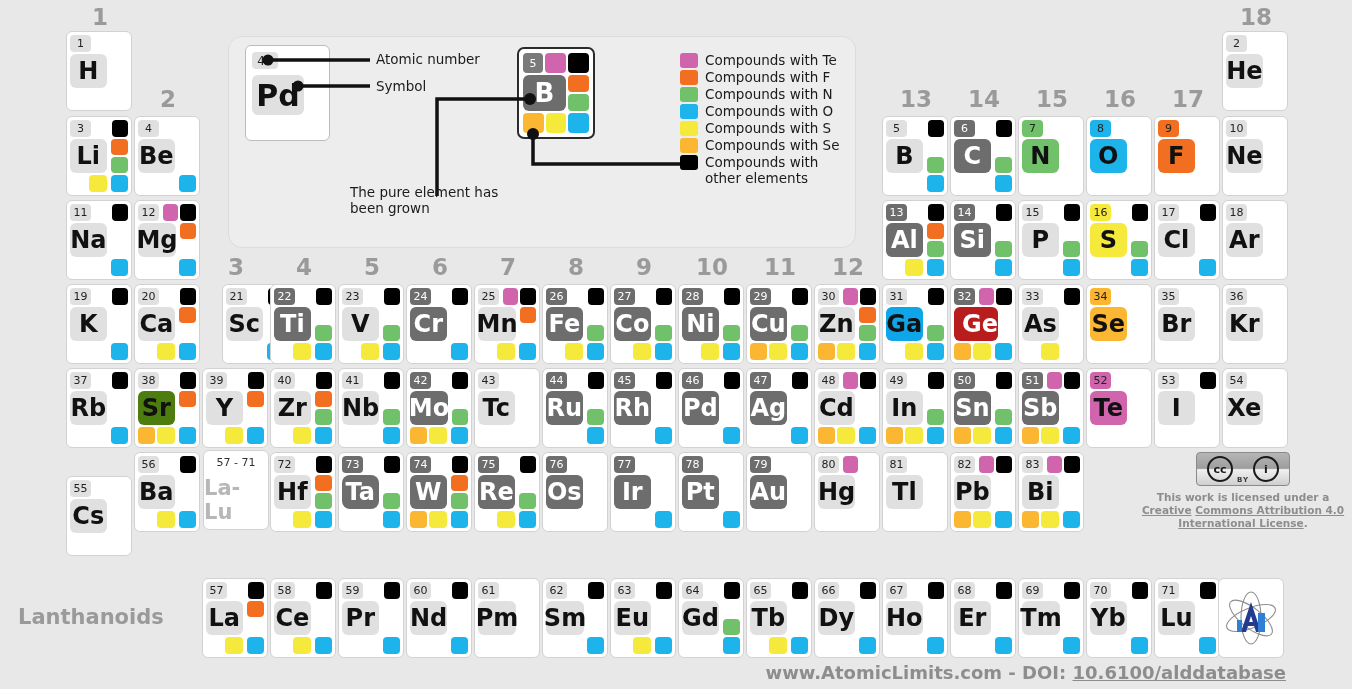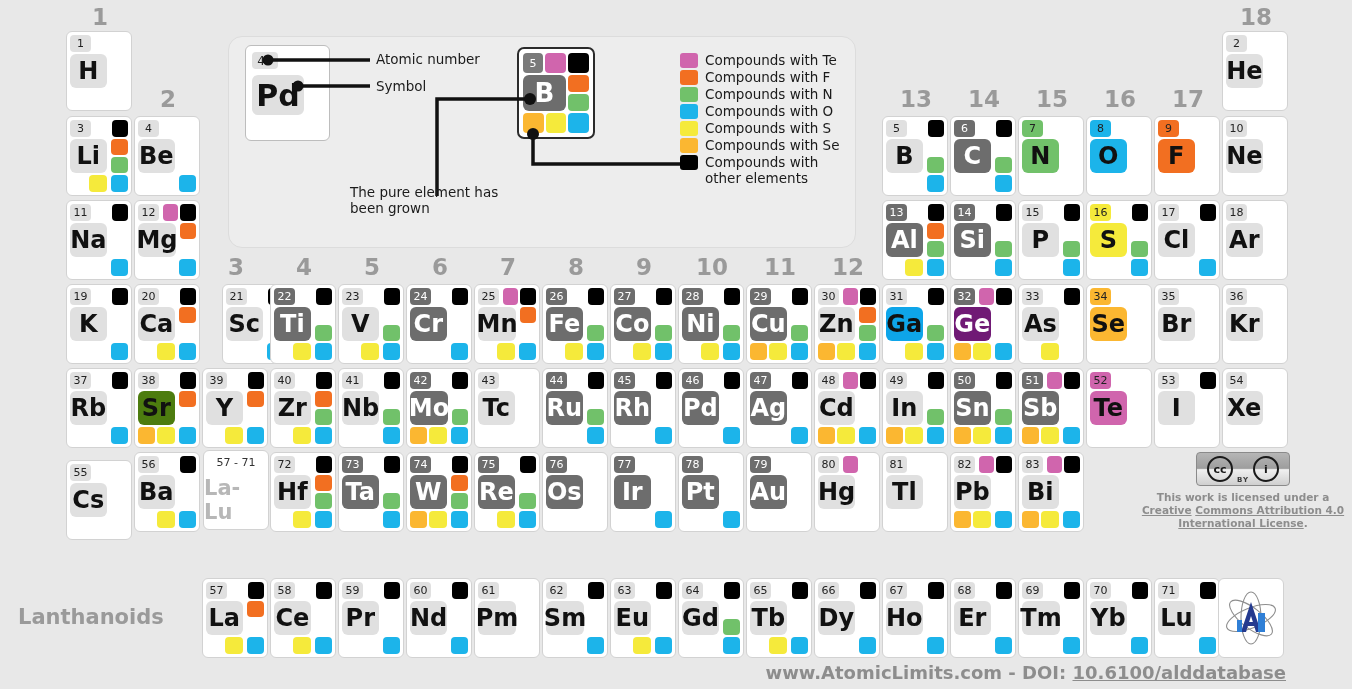--- a/index.html
+++ b/index.html
@@ -970,21 +970,21 @@
       </div>
       <div class="cell dark" style="left: 950px; top: 284px;">
         <div class="cellgrid">
           <div class="r1">
             <div class="numbox" style="background: rgb(109, 109, 109); color: rgb(255, 255, 255);">32</div>
             <div class="spacer"></div>
             <div class="sq" style="background: rgb(208, 101, 173); width: 18px;"></div>
             <div class="sq" style="background: rgb(0, 0, 0); width: 18px;"></div>
           </div>
           <div class="r2">
-            <div class="symbox" style="background: #701a75; color: rgb(255, 255, 255);">Ge</div>
+            <div class="symbox" style="background: #b91c1c; color: rgb(255, 255, 255); padding-left: 8px;">Ge</div>
             <div class="spacer"></div>
             <div class="rstack">
               <div style="background: transparent;"></div>
               <div style="background: transparent;"></div>
             </div>
           </div>
           <div class="r3">
             <div class="sq" style="background: rgb(251, 183, 49);"></div>
             <div class="sq" style="background: rgb(245, 234, 59);"></div>
             <div class="spacer"></div>
@@ -1513,21 +1513,21 @@
             </div>
           </div>
           <div class="r3">
             <div class="sq" style="background: transparent;"></div>
             <div class="sq" style="background: transparent;"></div>
             <div class="spacer"></div>
             <div class="sq" style="background: transparent;"></div>
           </div>
         </div>
       </div>
-      <div class="cell" style="left: 66px; top: 460px; text-align: center;">
+      <div class="cell" style="left: 66px; top: 476px; text-align: center;">
         <div class="cellgrid">
           <div class="r1">
             <div class="numbox" style="background: rgb(224, 224, 224); color: rgb(34, 34, 34);">55</div>
             <div class="spacer"></div>
             <div class="sq" style="background: transparent; width: 18px;"></div>
             <div class="sq" style="background: transparent; width: 18px;"></div>
           </div>
           <div class="r2">
             <div class="symbox" style="background: rgb(224, 224, 224); color: rgb(17, 17, 17);">Cs</div>
             <div class="spacer"></div>
@@ -1594,21 +1594,21 @@
       </div>
       <div class="cell dark" style="left: 338px; top: 452px;">
         <div class="cellgrid">
           <div class="r1">
             <div class="numbox" style="background: rgb(109, 109, 109); color: rgb(255, 255, 255);">73</div>
             <div class="spacer"></div>
             <div class="sq" style="background: transparent; width: 18px;"></div>
             <div class="sq" style="background: rgb(0, 0, 0); width: 18px;"></div>
           </div>
           <div class="r2">
-            <div class="symbox" style="background: rgb(109, 109, 109); color: rgb(255, 255, 255);">Ta</div>
+            <div class="symbox" style="background: rgb(109, 109, 109); color: rgb(255, 255, 255); border-radius: 8px;">Ta</div>
             <div class="spacer"></div>
             <div class="rstack">
               <div style="background: transparent;"></div>
               <div style="background: rgb(113, 193, 106);"></div>
             </div>
           </div>
           <div class="r3">
             <div class="sq" style="background: transparent;"></div>
             <div class="sq" style="background: transparent;"></div>
             <div class="spacer"></div>

